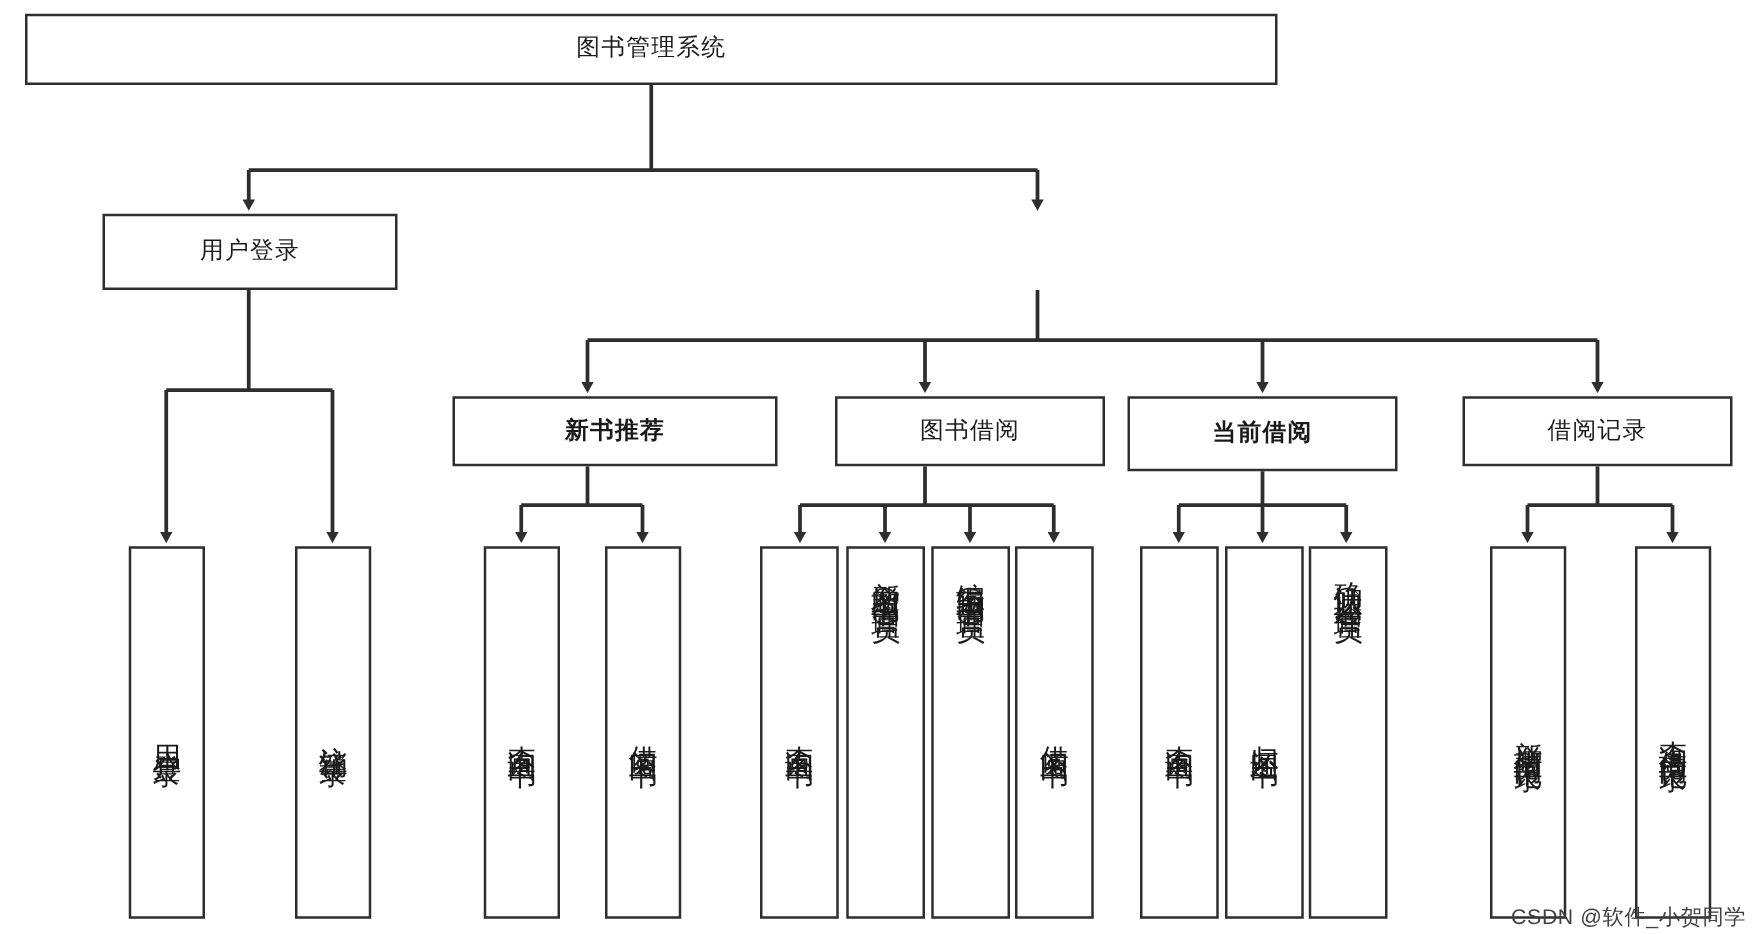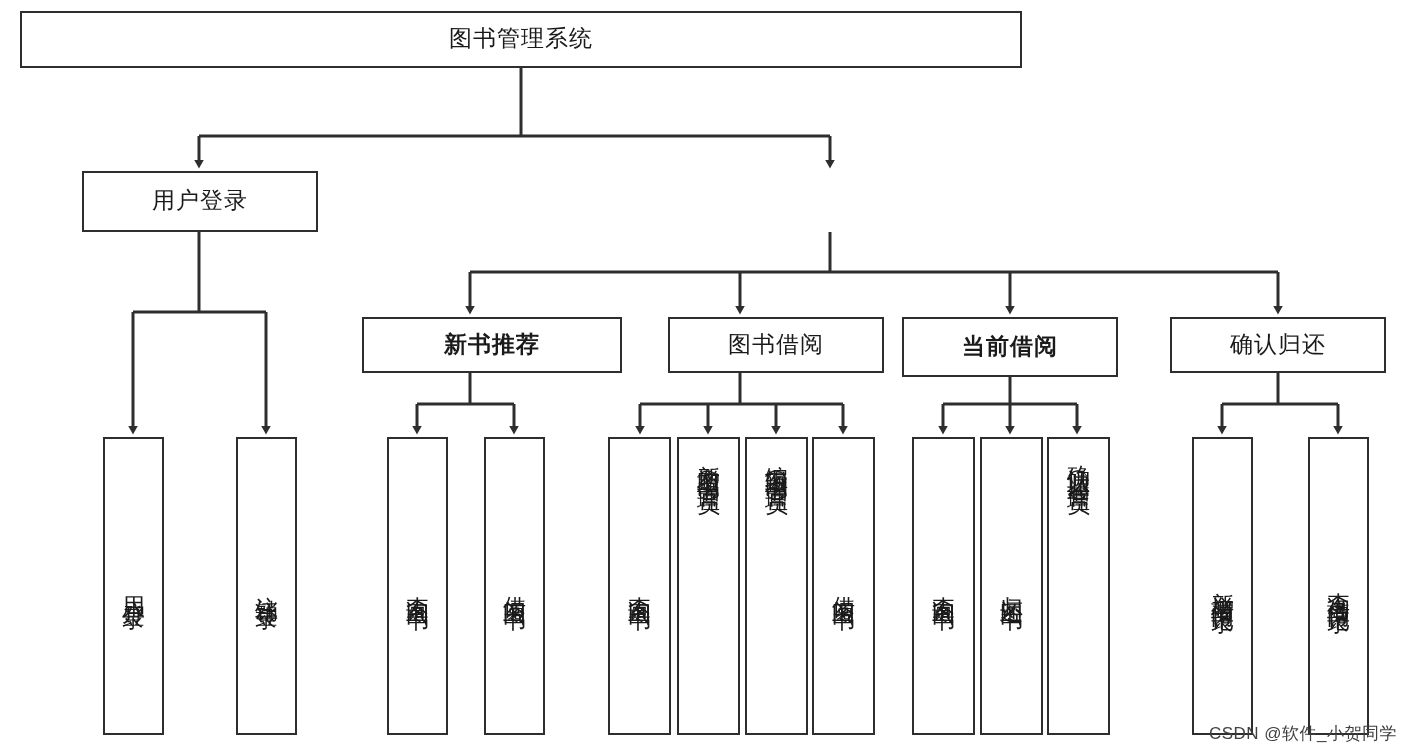--- a/index.html
+++ b/index.html
@@ -31,21 +31,21 @@
     position: absolute;
     box-sizing: border-box;
     background: #ffffff;
     border: 2px solid #2e2e2e;
     display: flex;
     align-items: center;
     justify-content: center;
     color: #1a1a1a;
   }
   .node.horiz {
-    font-size: 23px;
+    font-size: 19px;
     letter-spacing: 1px;
     line-height: 1;
     padding-bottom: 2px;
   }
   .node.vert {
     writing-mode: vertical-rl;
     text-orientation: upright;
     font-size: 23px;
     letter-spacing: 4px;
     line-height: 1;
@@ -134,21 +134,21 @@
   <div class="node horiz" style="left:362px; top:317px; width:260px; height:56px;font-weight:bold;">
     <span>新书推荐</span>
   </div>
   <div class="node horiz" style="left:632px; top:317px; width:216px; height:56px;margin-left:36px;">
     <span>图书借阅</span>
   </div>
   <div class="node horiz" style="left:902px; top:317px; width:216px; height:60px;font-weight:bold;">
     <span>当前借阅</span>
   </div>
   <div class="node horiz" style="left:1170px; top:317px; width:216px; height:56px;">
-    <span>确认归还</span>
+    <span>借阅记录</span>
   </div>
 
   <div class="node vert" style="left:103px; top:437px; width:61px; height:298px;">
     <span>用户登录</span>
   </div>
   <div class="node vert" style="left:236px; top:437px; width:61px; height:298px;">
     <span>注销登录</span>
   </div>
 
   <div class="node vert" style="left:387px; top:437px; width:61px; height:298px;">

